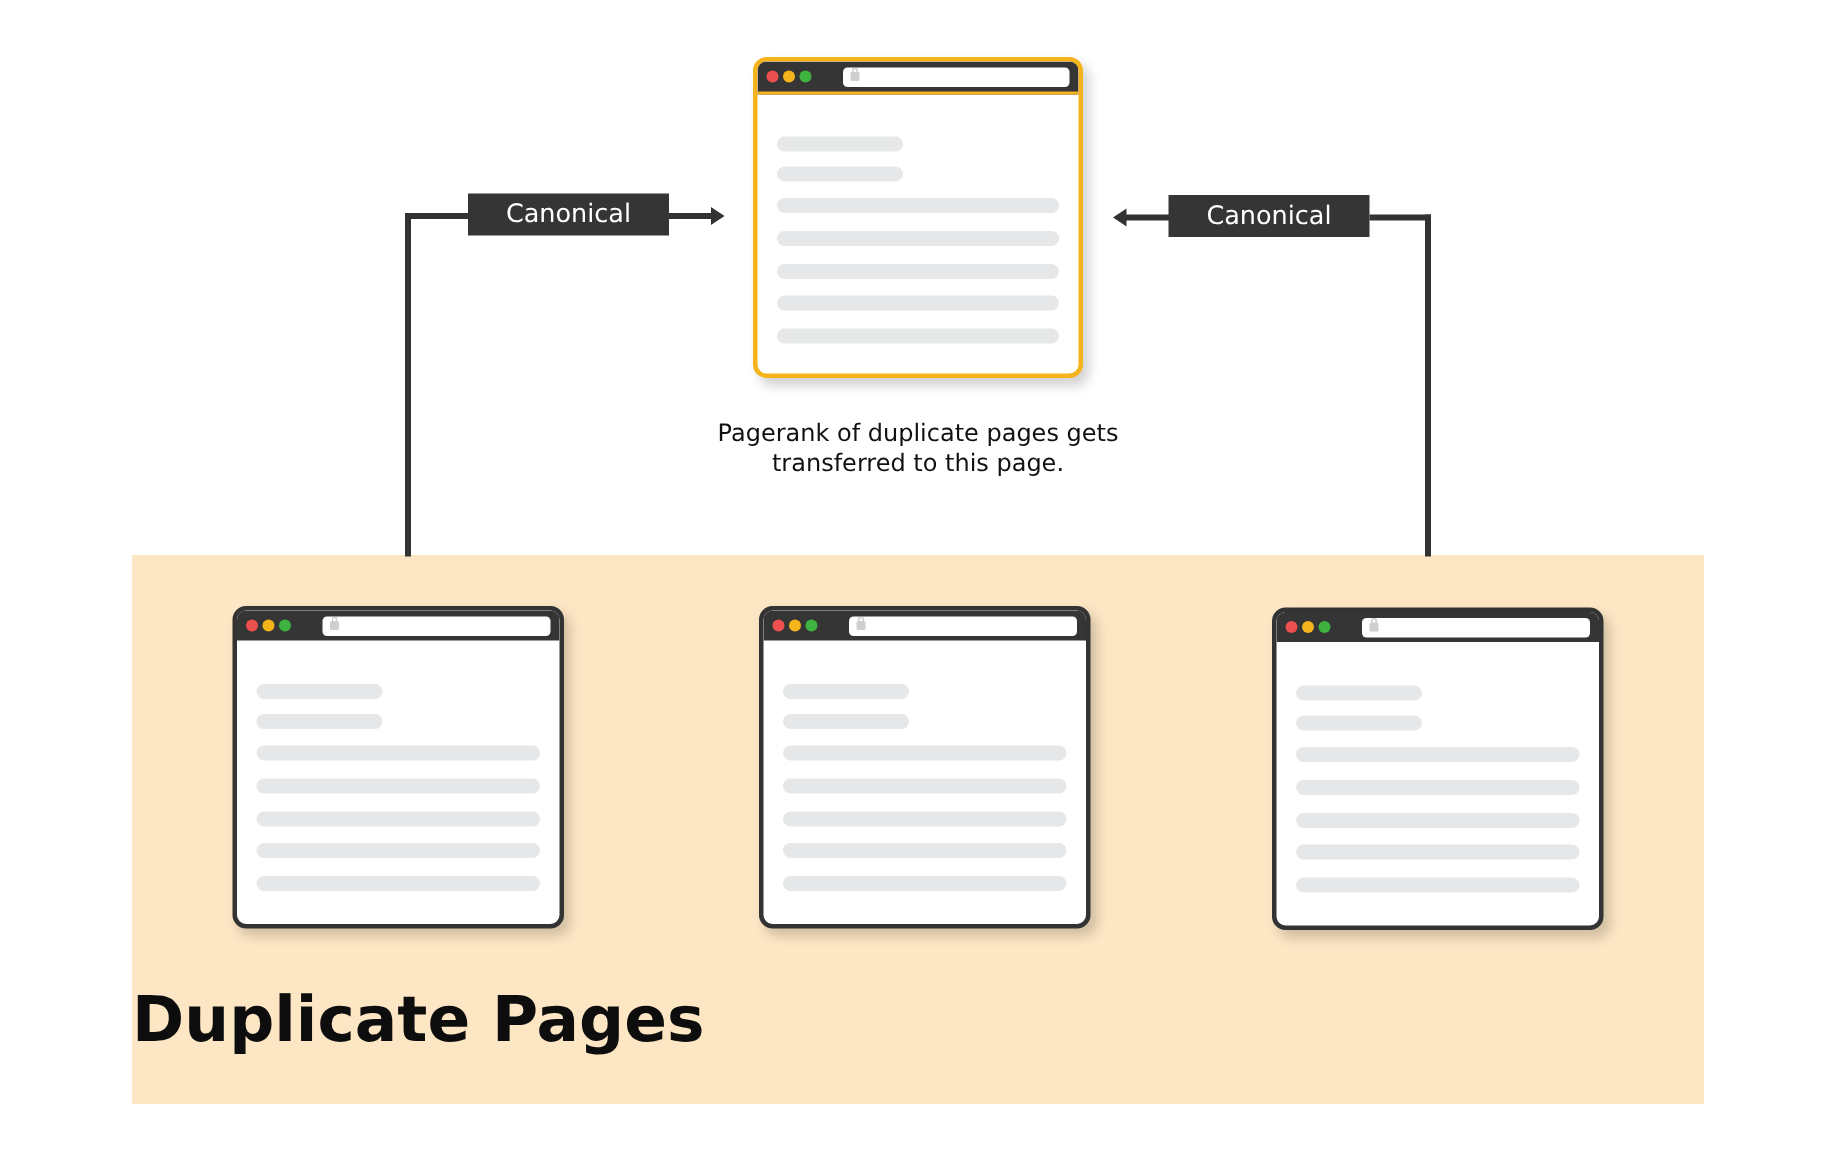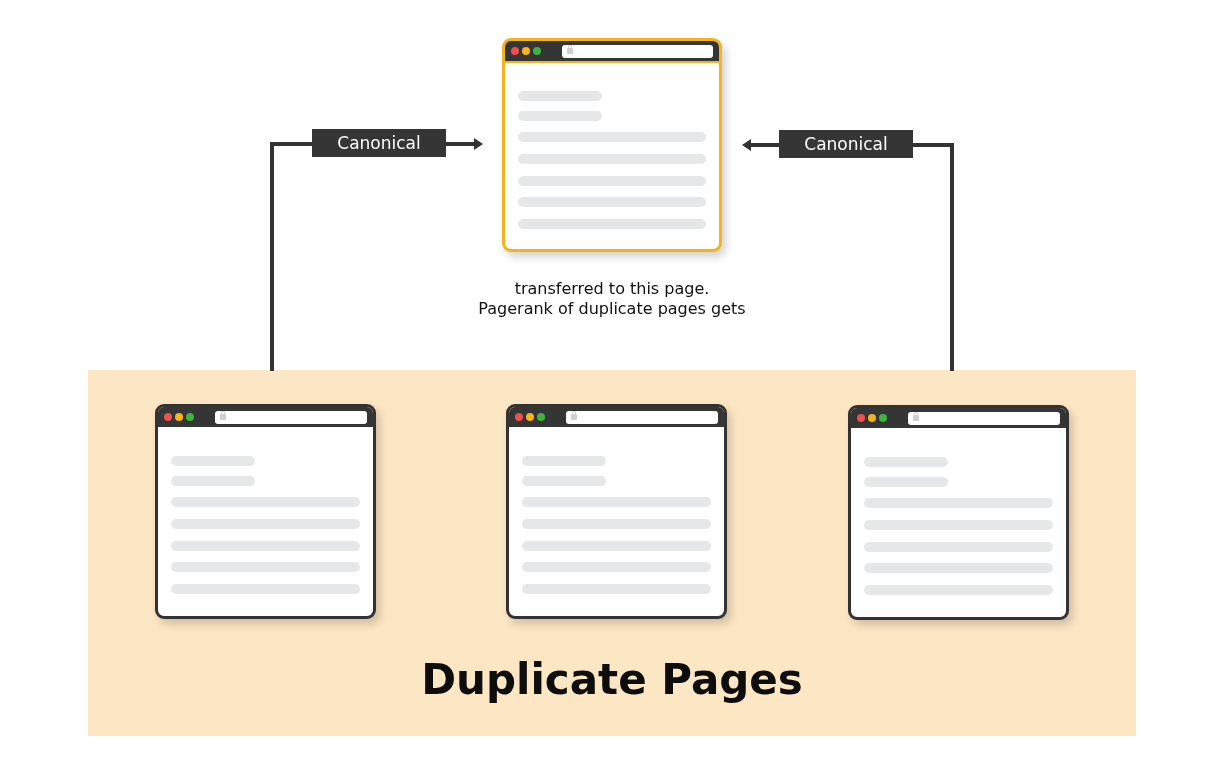--- a/index.html
+++ b/index.html
@@ -7,21 +7,21 @@
     width: 1223px; height: 783px; position: relative; overflow: hidden;
     background: #ffffff;
     font-family: "Liberation Sans", "DejaVu Sans", sans-serif;
   }
   .band {
     position: absolute; left: 88px; top: 370px; width: 1048px; height: 366px;
     background: #fde6c4;
   }
   .band-title {
     position: absolute; left: 88px; top: 655px; width: 1048px;
-    text-align: center; font-weight: bold; font-size: 42px; color: #0d0d0d;
+    text-align: left; font-weight: bold; font-size: 42px; color: #0d0d0d;
     font-family: "DejaVu Sans", sans-serif; letter-spacing: 0px;
   }
   .browser {
     position: absolute; background: #fff; border: 3px solid #333;
     border-radius: 9px; box-sizing: border-box; overflow: hidden;
     box-shadow: 4px 5px 8px rgba(0,0,0,0.18);
   }
   .browser.canonical { border-color: #f5b31c; }
   .browser .bar {
     height: 20px; background: #353535; position: relative;
@@ -95,22 +95,22 @@
   <div class="line short" style="top:50px;"></div>
   <div class="line short" style="top:70px;"></div>
   <div class="line long" style="top:91px;"></div>
   <div class="line long" style="top:113px;"></div>
   <div class="line long" style="top:135px;"></div>
   <div class="line long" style="top:156px;"></div>
   <div class="line long" style="top:178px;"></div>
 </div>
 
 <div class="caption">
+  <div>Pagerank of duplicate pages gets</div>
   <div>transferred to this page.</div>
-  <div>Pagerank of duplicate pages gets</div>
 </div>
 
 <div class="browser" style="left:155px; top:404px; width:221px; height:215px;">
   <div class="bar">
     <span class="dot red"></span>
     <span class="dot yellow"></span>
     <span class="dot green"></span>
     <div class="url">
         <span class="lock"></span>
       </div>

